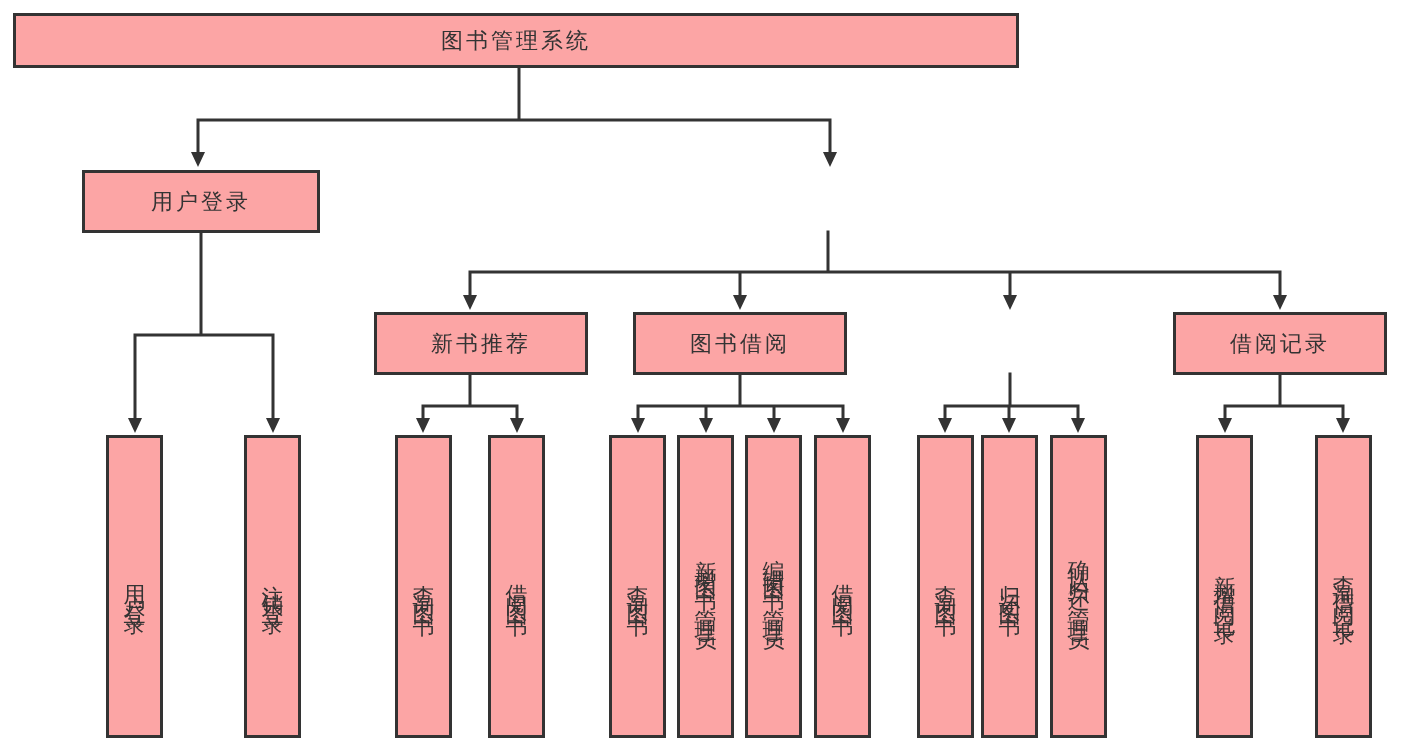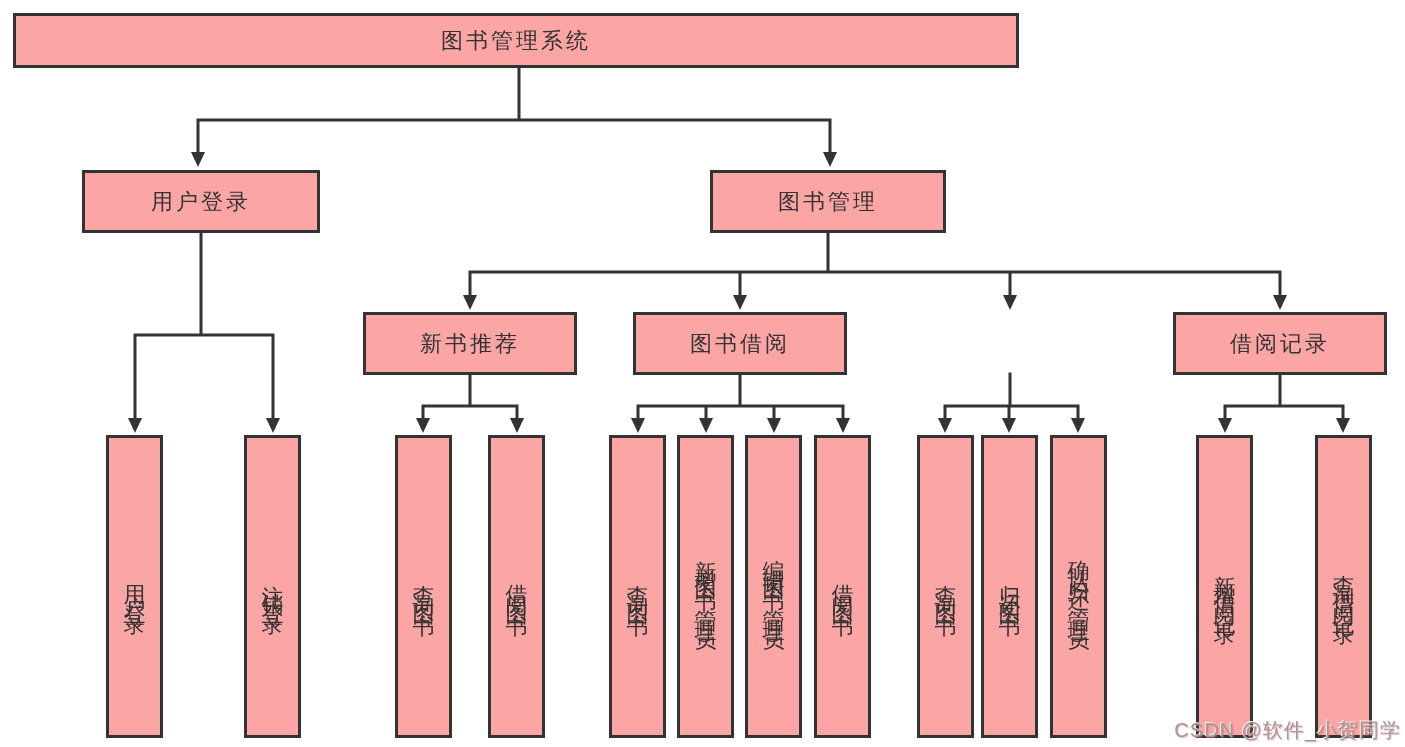--- a/index.html
+++ b/index.html
@@ -47,21 +47,21 @@
   }
   
   .root  { left: 13px;  top: 13px;  width: 1006px; height: 55px; }
   .lvl2  { top: 170px; height: 63px; }
   .lvl3  { top: 312px; height: 63px; width: 214px; }
   .leaf  { top: 435px; height: 303px; width: 57px; }
 
   .n-user-login   { left: 82px;  width: 238px; }
   .n-book-mgmt    { left: 710px; width: 236px; }
 
-  .n-new-rec      { left: 363px; }
+  .n-new-rec      { left: 374px; }
   .n-borrow       { left: 633px; }
   .n-current      { left: 903px; }
   .n-records      { left: 1173px; }
 
   .lf-1  { left: 106px; }
   .lf-2  { left: 244px; }
   .lf-3  { left: 395px; }
   .lf-4  { left: 488px; }
   .lf-5  { left: 609px; }
   .lf-6  { left: 677px; }
@@ -131,23 +131,20 @@
     </g>
   </svg>
 
   <div class="box root">
     <span>图书管理系统</span>
   </div>
 
   <div class="box lvl2 n-user-login">
     <span>用户登录</span>
   </div>
-  <div class="box lvl2 n-book-mgmt">
-    <span>图书管理</span>
-  </div>
 
   <div class="box lvl3 n-new-rec">
     <span>新书推荐</span>
   </div>
   <div class="box lvl3 n-borrow">
     <span>图书借阅</span>
   </div>
   <div class="box lvl3 n-records">
     <span>借阅记录</span>
   </div>
@@ -185,15 +182,14 @@
   <div class="box leaf lf-11">
     <span>确认归还（管理员）</span>
   </div>
   <div class="box leaf lf-12">
     <span>新增借阅记录</span>
   </div>
   <div class="box leaf lf-13">
     <span>查询借阅记录</span>
   </div>
 
-  <div class="watermark">CSDN @软件_小贺同学</div>
 
 </div>
 
 </body></html>

